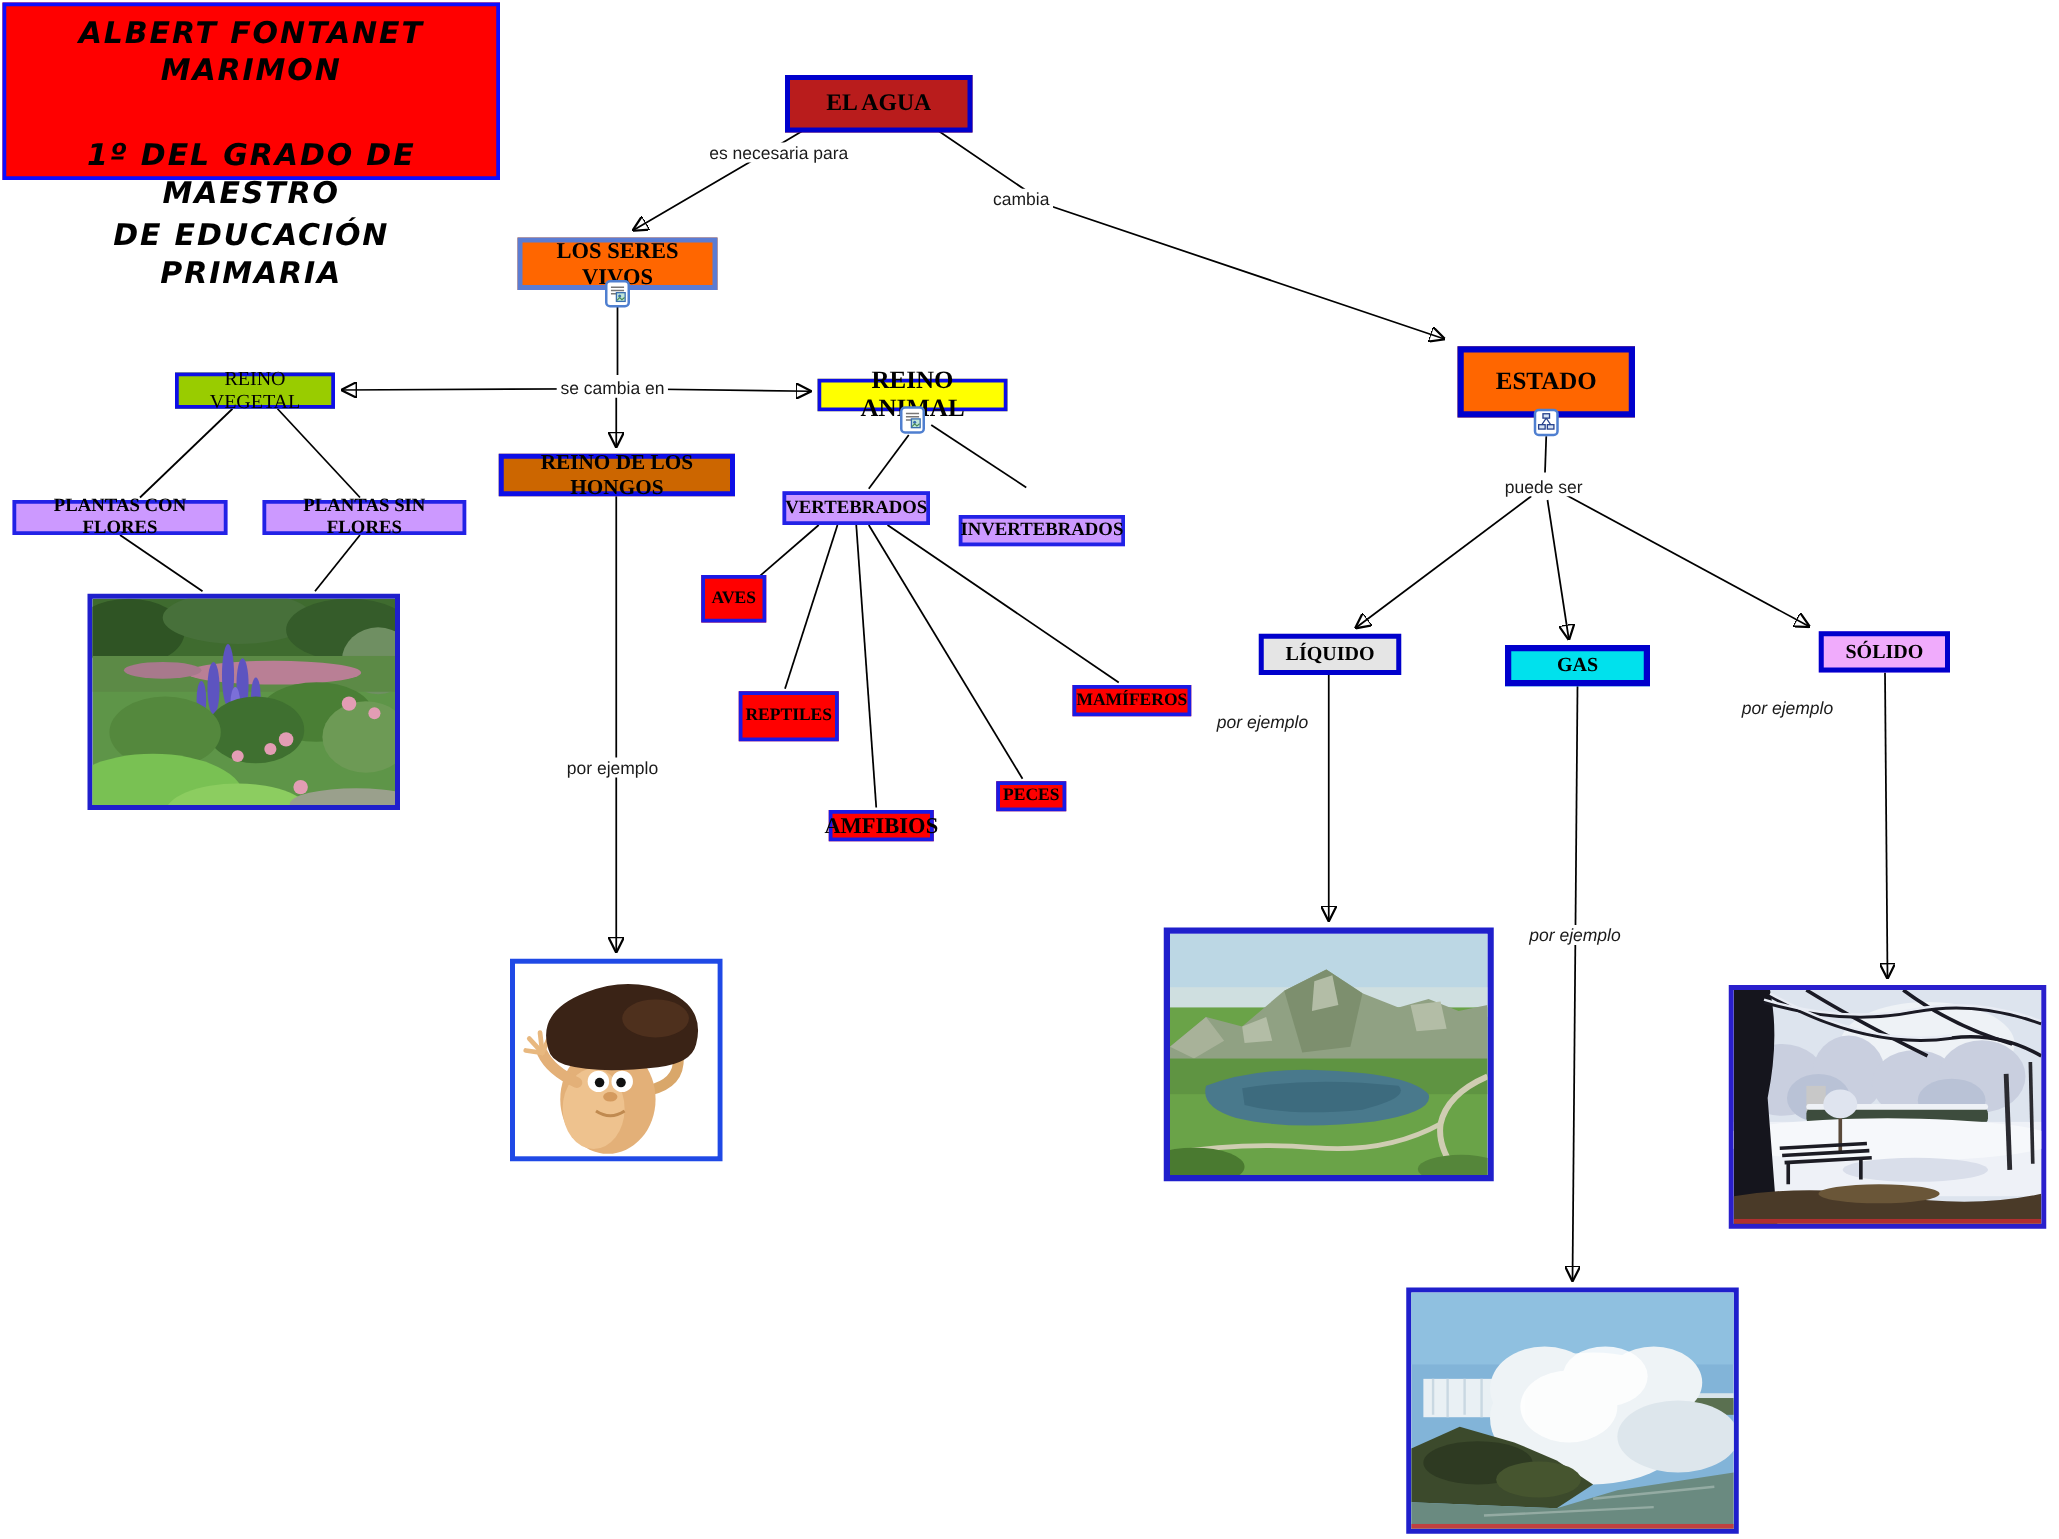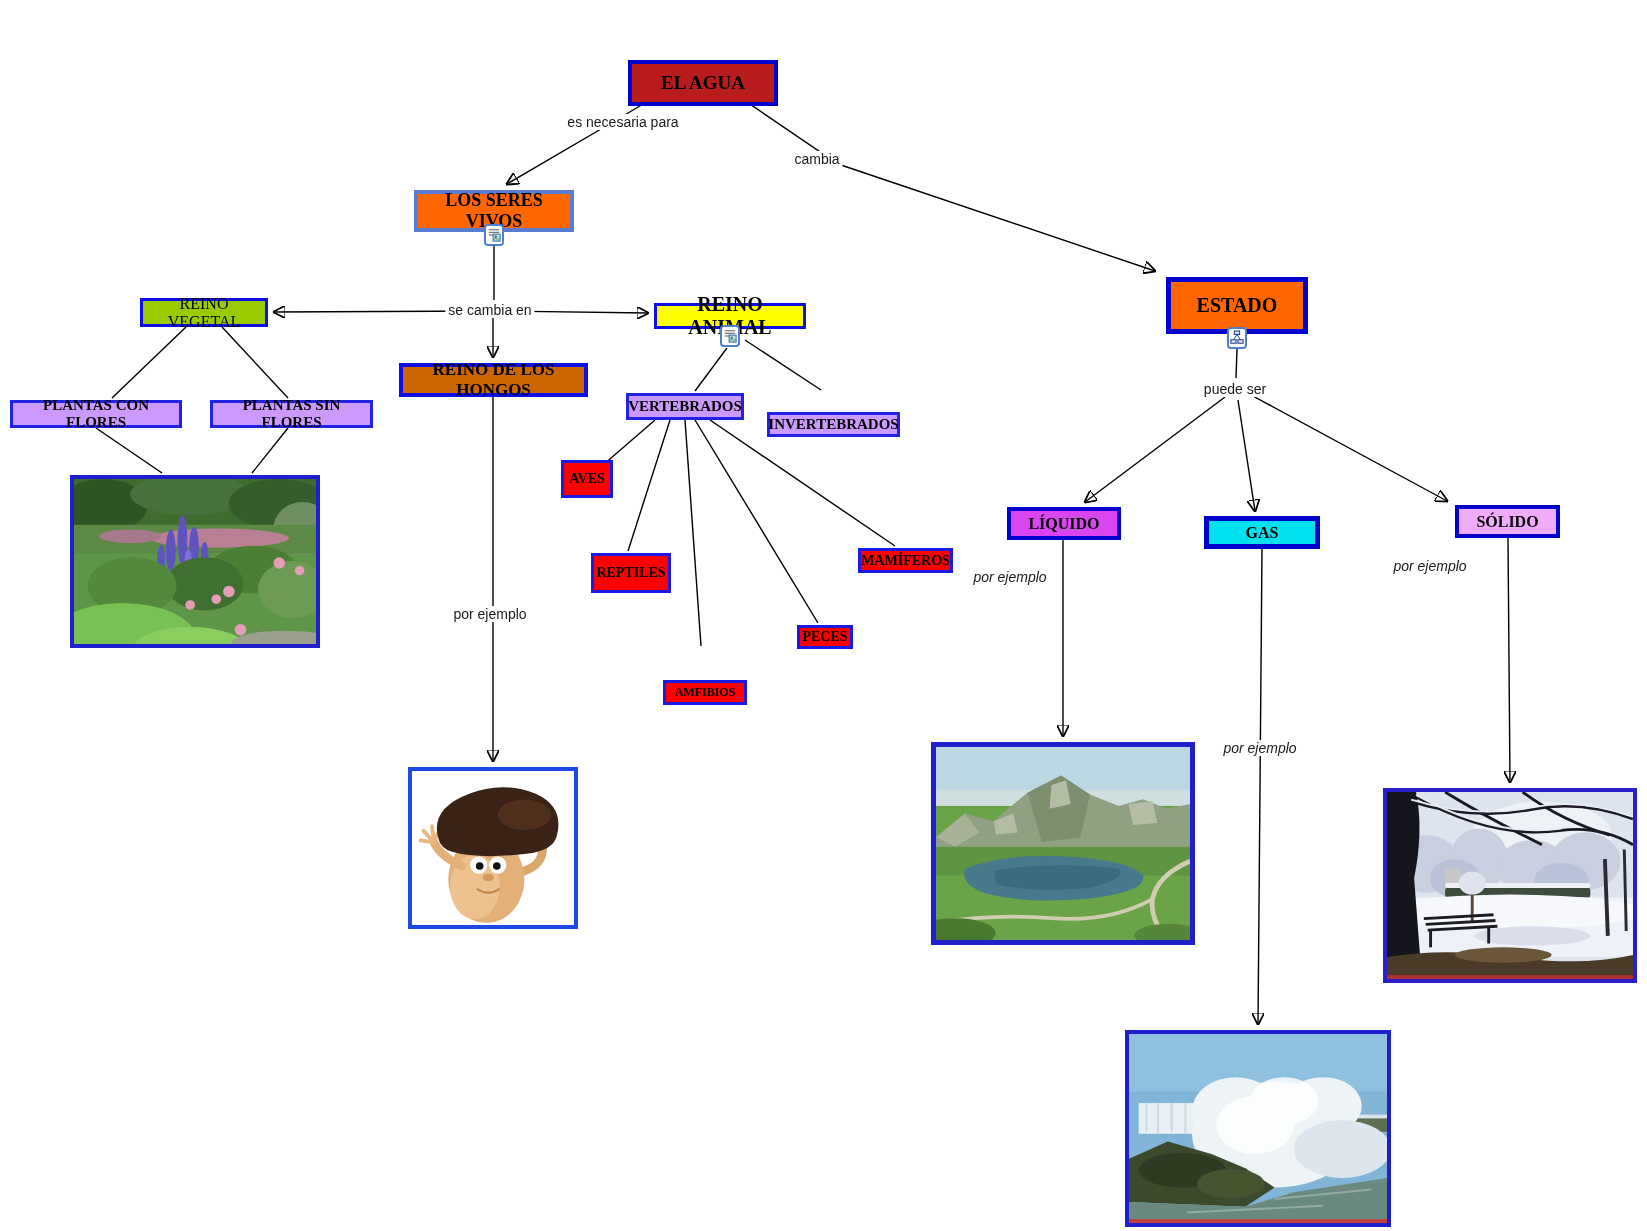--- a/index.html
+++ b/index.html
@@ -21,21 +21,21 @@
   .n-seres{left:414px;top:190px;width:160px;height:42px;border-width:4px;font-size:18px;font-weight:700;}
   .n-vegetal{left:140px;top:298px;width:128px;height:29px;border-width:3px;font-size:16px;font-weight:400;}
   .n-animal{left:654px;top:303px;width:152px;height:26px;border-width:3px;font-size:20px;font-weight:700;}
   .n-hongos{left:399px;top:363px;width:189px;height:34px;border-width:4px;font-size:17px;font-weight:700;}
   .n-pconfl{left:10px;top:400px;width:172px;height:28px;border-width:3px;font-size:15px;font-weight:700;}
   .n-psinfl{left:210px;top:400px;width:163px;height:28px;border-width:3px;font-size:15px;font-weight:700;}
   .n-verteb{left:626px;top:393px;width:118px;height:27px;border-width:3px;font-size:15px;font-weight:700;}
   .n-inverteb{left:767px;top:392px;width:133px;height:25px;border-width:3px;font-size:15px;font-weight:700;margin-top:20px;}
   .n-aves{left:561px;top:460px;width:52px;height:38px;border-width:3px;font-size:14px;font-weight:700;}
   .n-reptiles{left:591px;top:553px;width:80px;height:40px;border-width:3px;font-size:14px;font-weight:700;}
-  .n-amfibios{left:663px;top:680px;width:84px;height:25px;border-width:3px;font-size:12px;font-weight:700;}
+  .n-amfibios{left:663px;top:648px;width:84px;height:25px;border-width:3px;font-size:18px;font-weight:700;}
   .n-peces{left:797px;top:625px;width:56px;height:24px;border-width:3px;font-size:14px;font-weight:700;}
   .n-mamiferos{left:858px;top:548px;width:95px;height:25px;border-width:3px;font-size:14px;font-weight:700;}
   .n-estado{left:1166px;top:277px;width:142px;height:57px;border-width:5px;font-size:20px;font-weight:700;}
   .n-liquido{left:1007px;top:507px;width:114px;height:33px;border-width:4px;font-size:16px;font-weight:700;}
   .n-gas{left:1204px;top:516px;width:116px;height:33px;border-width:5px;font-size:16px;font-weight:700;}
   .n-solido{left:1455px;top:505px;width:105px;height:33px;border-width:4px;font-size:16px;font-weight:700;}
   
   .lp{position:absolute;transform:translate(-50%,-50%);background:#fff;padding:0 3px;white-space:nowrap;
       font-size:14px;color:#1a1a1a;z-index:2;}
   .lp.it{font-style:italic;}
@@ -93,37 +93,42 @@
     <path d="M493,397 L493,761" marker-end="url(#arr)"></path>
     <path d="M1237,349 L1236,378"></path>
     <path d="M1225,397 L1085,502" marker-end="url(#arr)"></path>
     <path d="M1238,400 L1255,511" marker-end="url(#arr)"></path>
     <path d="M1251,395 L1447,501" marker-end="url(#arr)"></path>
     <path d="M1063,540 L1063,736" marker-end="url(#arr)"></path>
     <path d="M1262,549 L1258,1024" marker-end="url(#arr)"></path>
     <path d="M1508,538 L1510,782" marker-end="url(#arr)"></path>
   </svg>
 
+  <div class="node n-author" style="background-color: rgb(255, 0, 0); border-color: rgb(13, 13, 255); color: rgb(0, 0, 0);">
+    <div class="l1">ALBERT FONTANET MARIMON</div>
+    <div class="l2">1º DEL GRADO DE MAESTRO</div>
+    <div class="l3">DE EDUCACIÓN PRIMARIA</div>
+  </div>
 
   <div class="node n-elagua" style="background-color: #b91c1c; border-color: rgb(0, 0, 204); margin-top: 12px;">EL AGUA</div>
   <div class="node n-seres" style="background-color: rgb(255, 102, 0); border-color: rgb(91, 124, 211);">LOS SERES VIVOS</div>
   <div class="node n-vegetal" style="background-color: rgb(153, 204, 0); border-color: rgb(14, 14, 230);">REINO VEGETAL</div>
   <div class="node n-animal" style="background-color: rgb(255, 255, 0); border-color: rgb(14, 14, 230);">REINO ANIMAL</div>
   <div class="node n-hongos" style="background-color: rgb(204, 102, 0); border-color: rgb(14, 14, 230);">REINO DE LOS HONGOS</div>
   <div class="node n-pconfl" style="background-color: rgb(204, 153, 255); border-color: rgb(34, 34, 230);">PLANTAS CON FLORES</div>
   <div class="node n-psinfl" style="background-color: rgb(204, 153, 255); border-color: rgb(34, 34, 230);">PLANTAS SIN FLORES</div>
   <div class="node n-verteb" style="background-color: rgb(204, 153, 255); border-color: rgb(34, 34, 230);">VERTEBRADOS</div>
   <div class="node n-inverteb" style="background-color: rgb(204, 153, 255); border-color: rgb(34, 34, 230);">INVERTEBRADOS</div>
   <div class="node n-aves" style="background-color: rgb(255, 0, 0); border-color: rgb(26, 26, 230);">AVES</div>
   <div class="node n-reptiles" style="background-color: rgb(255, 0, 0); border-color: rgb(26, 26, 230);">REPTILES</div>
   <div class="node n-amfibios" style="background-color: rgb(255, 0, 0); border-color: rgb(26, 26, 230);">AMFIBIOS</div>
   <div class="node n-peces" style="background-color: rgb(255, 0, 0); border-color: rgb(26, 26, 230);">PECES</div>
   <div class="node n-mamiferos" style="background-color: rgb(255, 0, 0); border-color: rgb(26, 26, 230);">MAMÍFEROS</div>
   <div class="node n-estado" style="background-color: rgb(255, 102, 0); border-color: rgb(0, 0, 204);">ESTADO</div>
-  <div class="node n-liquido" style="background-color: #d946ef; border-color: rgb(0, 0, 204);">LÍQUIDO</div>
+  <div class="node n-liquido" style="background-color: #e5e5e5; border-color: rgb(0, 0, 204);">LÍQUIDO</div>
   <div class="node n-gas" style="background-color: rgb(0, 225, 237); border-color: rgb(0, 0, 204);">GAS</div>
   <div class="node n-solido" style="background-color: #f0abfc; border-color: rgb(0, 0, 204);">SÓLIDO</div>
 
   <div class="lp lp-necesaria">es necesaria para</div>
   <div class="lp lp-cambia">cambia</div>
   <div class="lp lp-dividen">se cambia en</div>
   <div class="lp lp-puedeser">puede ser</div>
   <div class="lp lp-ej-hongos">por ejemplo</div>
   <div class="lp it lp-ej-liquido">por ejemplo</div>
   <div class="lp it lp-ej-gas">por ejemplo</div>

